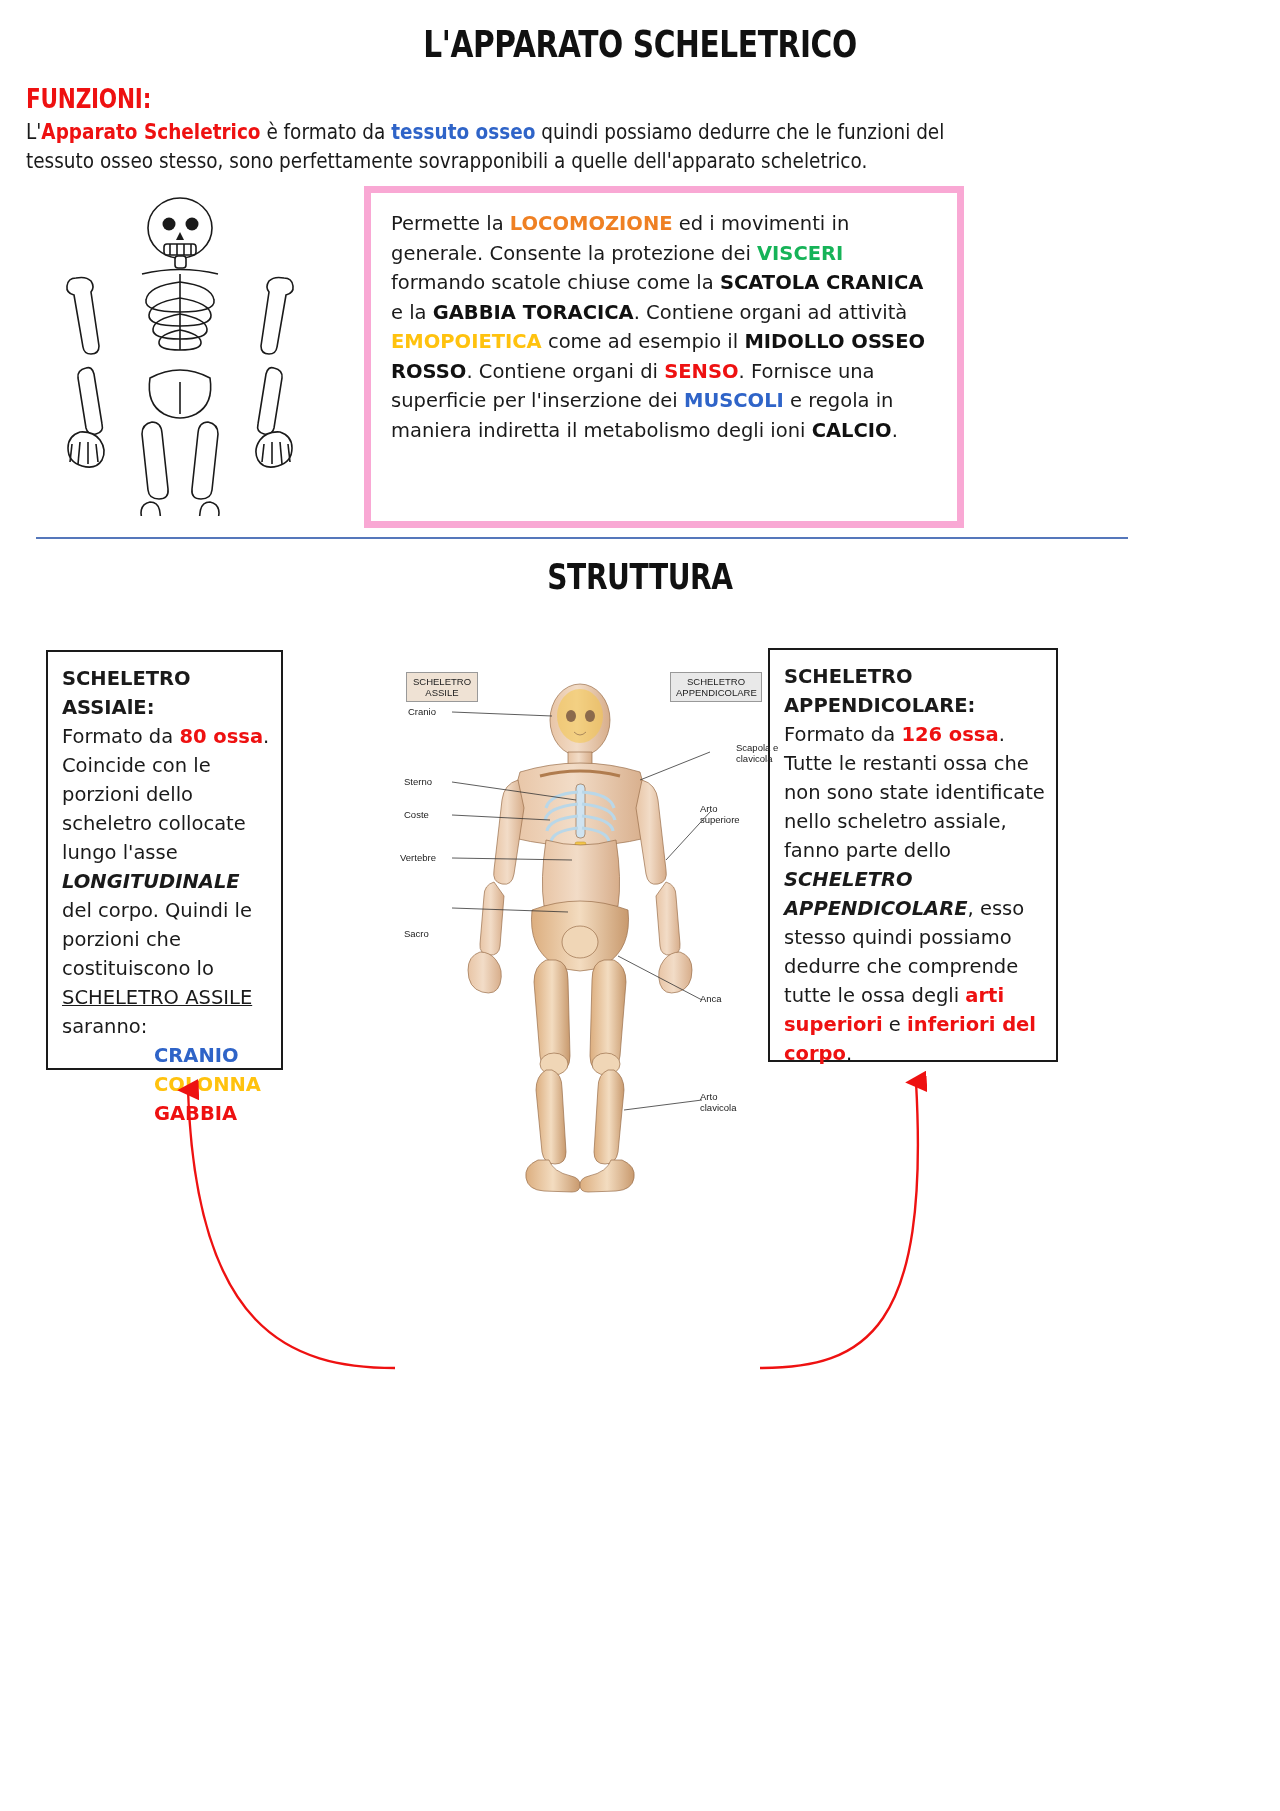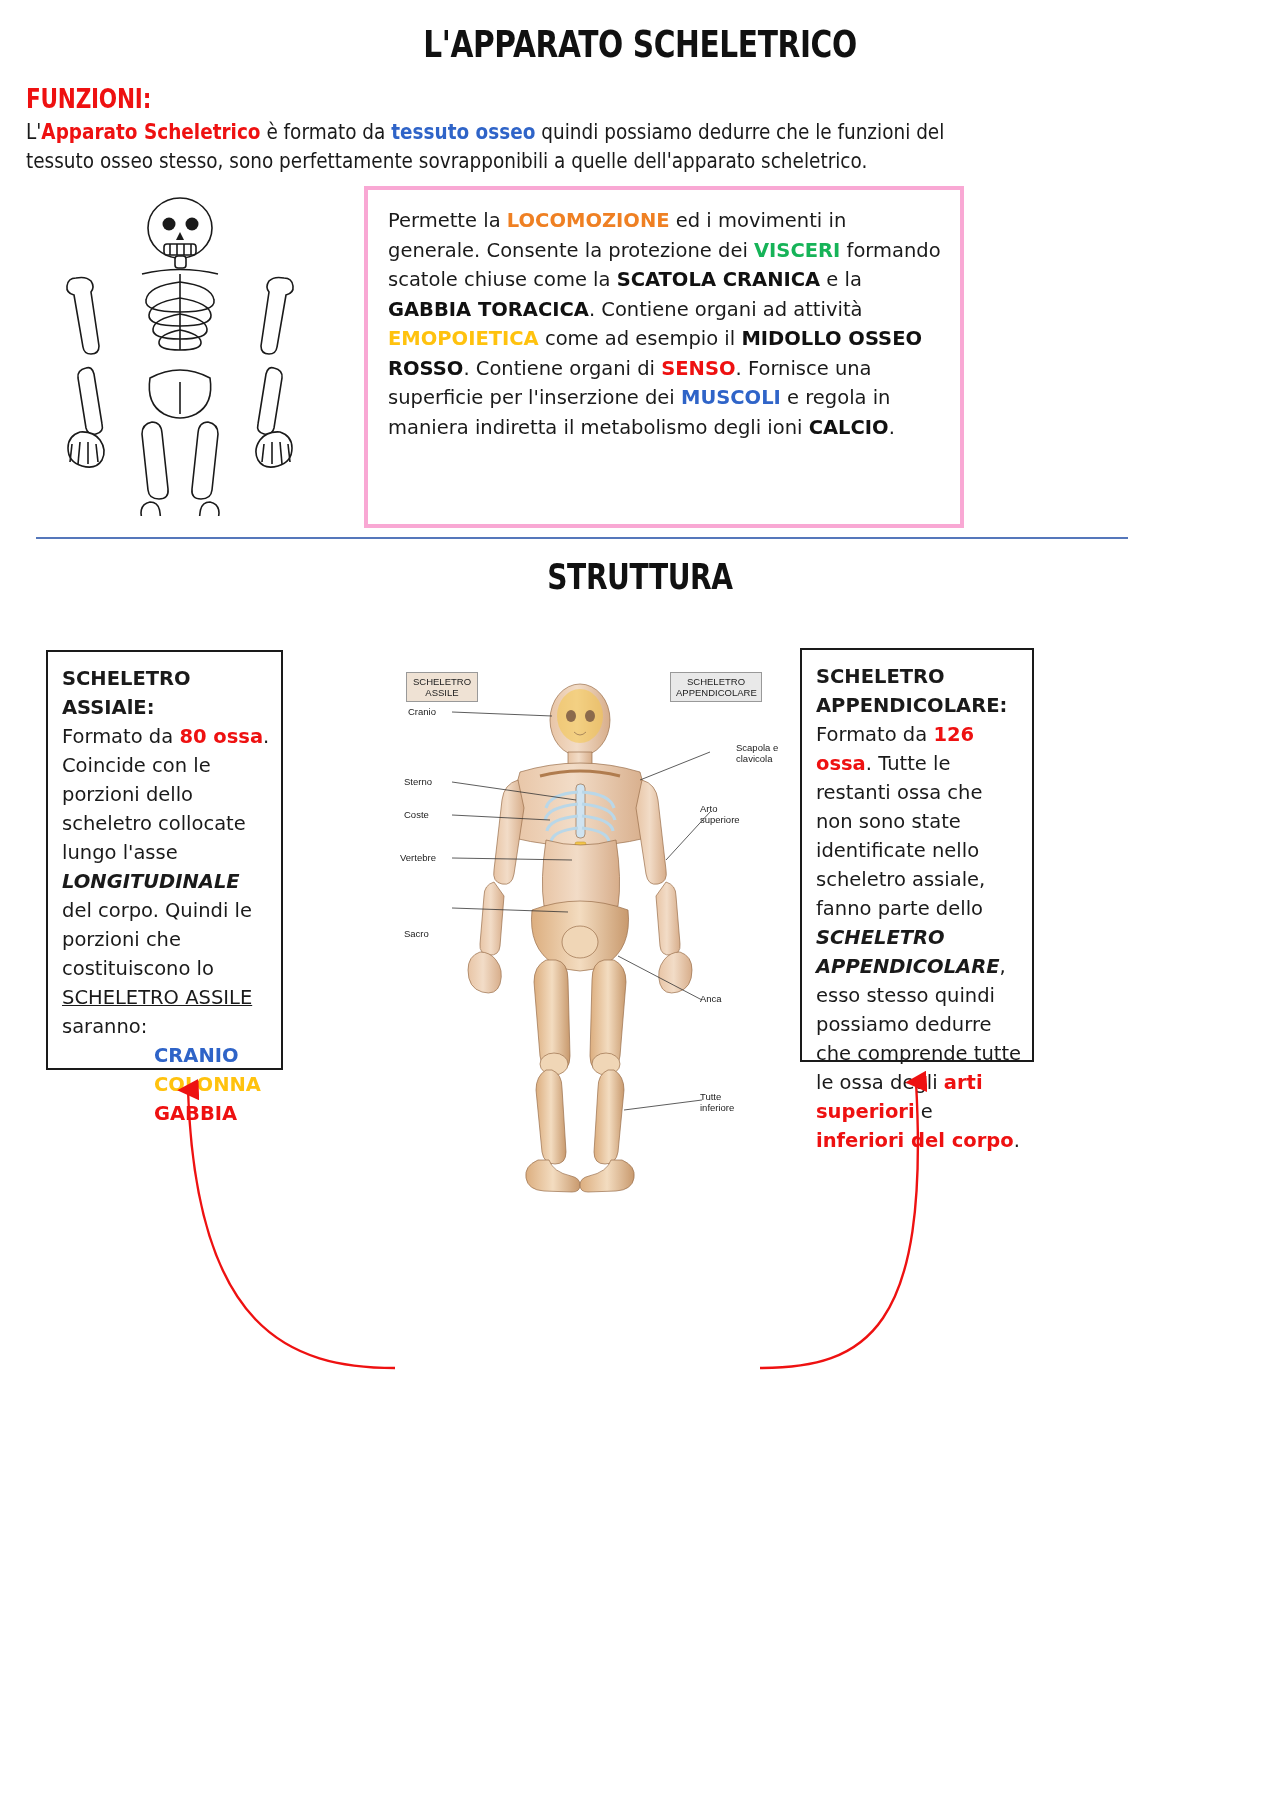--- a/index.html
+++ b/index.html
@@ -50,21 +50,21 @@
   }
   .intro b{color:#ee1111;}
   .intro .blue{color:#2f64c8; font-weight:bold;}
 
   
   .skeleton-img{ position:absolute; left:30px; top:186px; width:300px; height:330px; }
 
   
   .func-box{
     position:absolute; left:364px; top:186px; width:600px; height:342px;
-    border:4px solid #f9a8d4; background:#fff;
+    border:7px solid #f9a8d4; background:#fff;
     box-sizing:border-box;
   }
   .func-text{
     padding:16px 18px 0 20px;
     font-family:"DejaVu Sans", sans-serif;
     font-size:19.5px; line-height:29.5px; color:#1a1a1a;
   }
   .func-text b{ color:#111; }
   .c-loc{color:#ef8023; font-weight:bold;}
   .c-vis{color:#16b358; font-weight:bold;}
@@ -79,21 +79,21 @@
   }
 
   
   .side-box{
     position:absolute; border:2px solid #1a1a1a; background:#fff; box-sizing:border-box;
     font-family:"DejaVu Sans", sans-serif;
     font-size:19.5px; line-height:29px; color:#1a1a1a;
     padding:12px 10px 8px 14px;
   }
   #assiale-box{ left:46px; top:650px; width:237px; height:420px; }
-  #appendicolare-box{ left:800px; top:648px; width:234px; height:414px; }
+  #appendicolare-box{ left:768px; top:648px; width:290px; height:414px; }
   #umano-box{ left:395px; top:1303px; width:365px; height:140px;
      padding:14px 16px 10px 18px; font-size:19.5px; line-height:31px; text-align:justify;}
 
   .bx-title{ font-weight:bold; display:block; }
   .red{color:#ee1111; font-weight:bold;}
   .blue{color:#2f64c8; font-weight:bold;}
   .gold{color:#ffc20e; font-weight:bold;}
   .bi{font-weight:bold; font-style:italic;}
   .ul{ text-decoration:underline; }
   .indent{ display:block; padding-left:92px; }
@@ -297,21 +297,21 @@
     <div class="lbl-box" style="left:270px; top:12px; width:80px;">SCHELETRO APPENDICOLARE</div>
 
     <div class="lbl" style="left:8px; top:46px;">Cranio</div>
     <div class="lbl" style="left:4px; top:116px;">Sterno</div>
     <div class="lbl" style="left:4px; top:149px;">Coste</div>
     <div class="lbl" style="left:0px; top:192px;">Vertebre</div>
     <div class="lbl" style="left:4px; top:242px;margin-top:26px;">Sacro</div>
     <div class="lbl" style="left:300px; top:82px; width:56px;margin-left:36px;">Scapola e clavicola</div>
     <div class="lbl" style="left:300px; top:143px; width:46px;">Arto superiore</div>
     <div class="lbl" style="left:300px; top:333px;">Anca</div>
-    <div class="lbl" style="left:300px; top:431px; width:46px;">Tutte inferiore</div>
+    <div class="lbl" style="left:300px; top:431px; width:46px;">Arto clavicola</div>
   </div>
 
 
   <svg class="arrows">
     <defs>
       <marker id="ah" markerWidth="9" markerHeight="9" refX="4.5" refY="4.5" orient="auto">
         <path d="M4.5 0 L9 9 L0 9 Z" fill="#ee1111"></path>
       </marker>
     </defs>
     <path d="M395 1368 C 290 1368, 196 1330, 188 1090" fill="none" stroke="#ee1111" stroke-width="2.4" marker-end="url(#ah)"></path>

